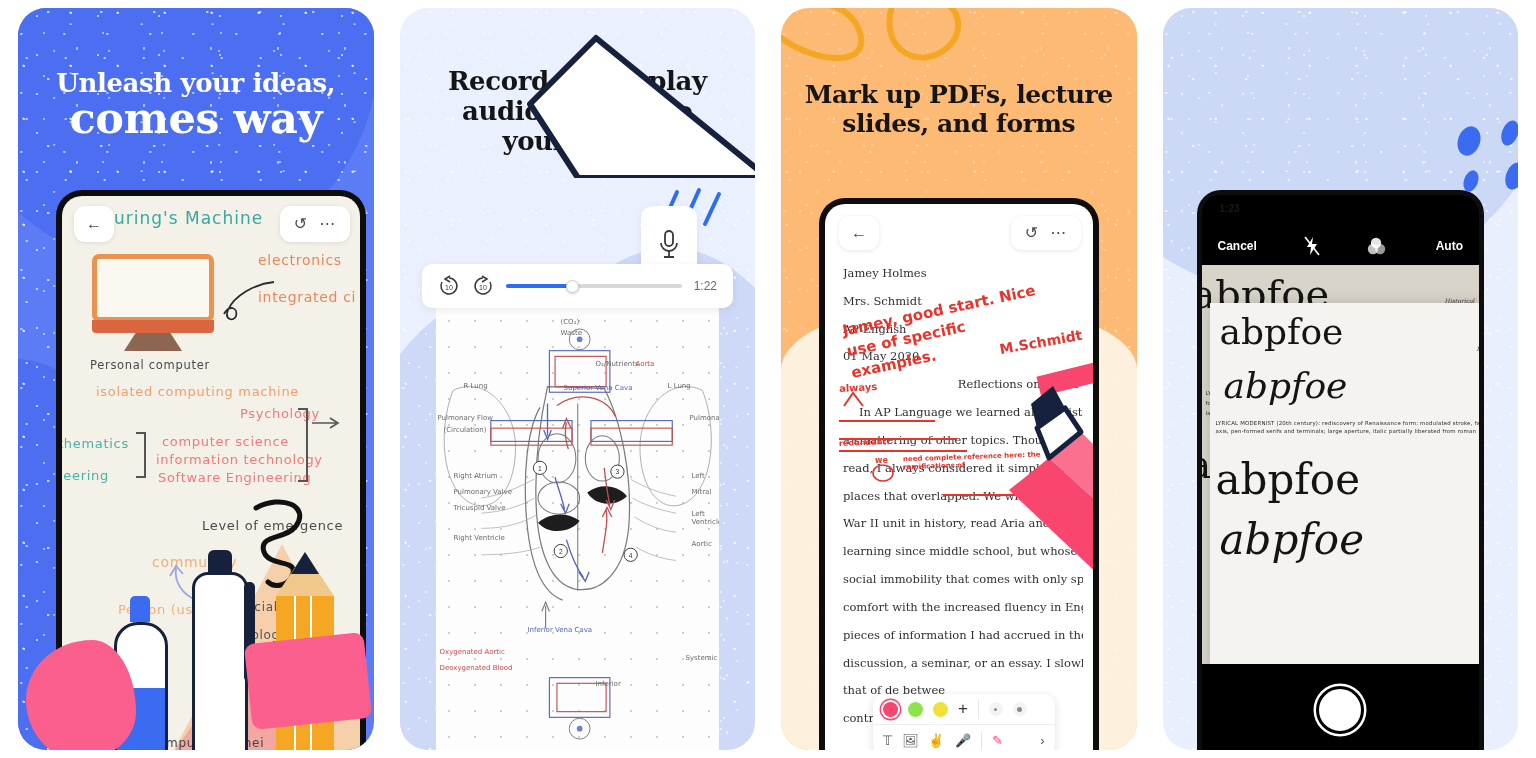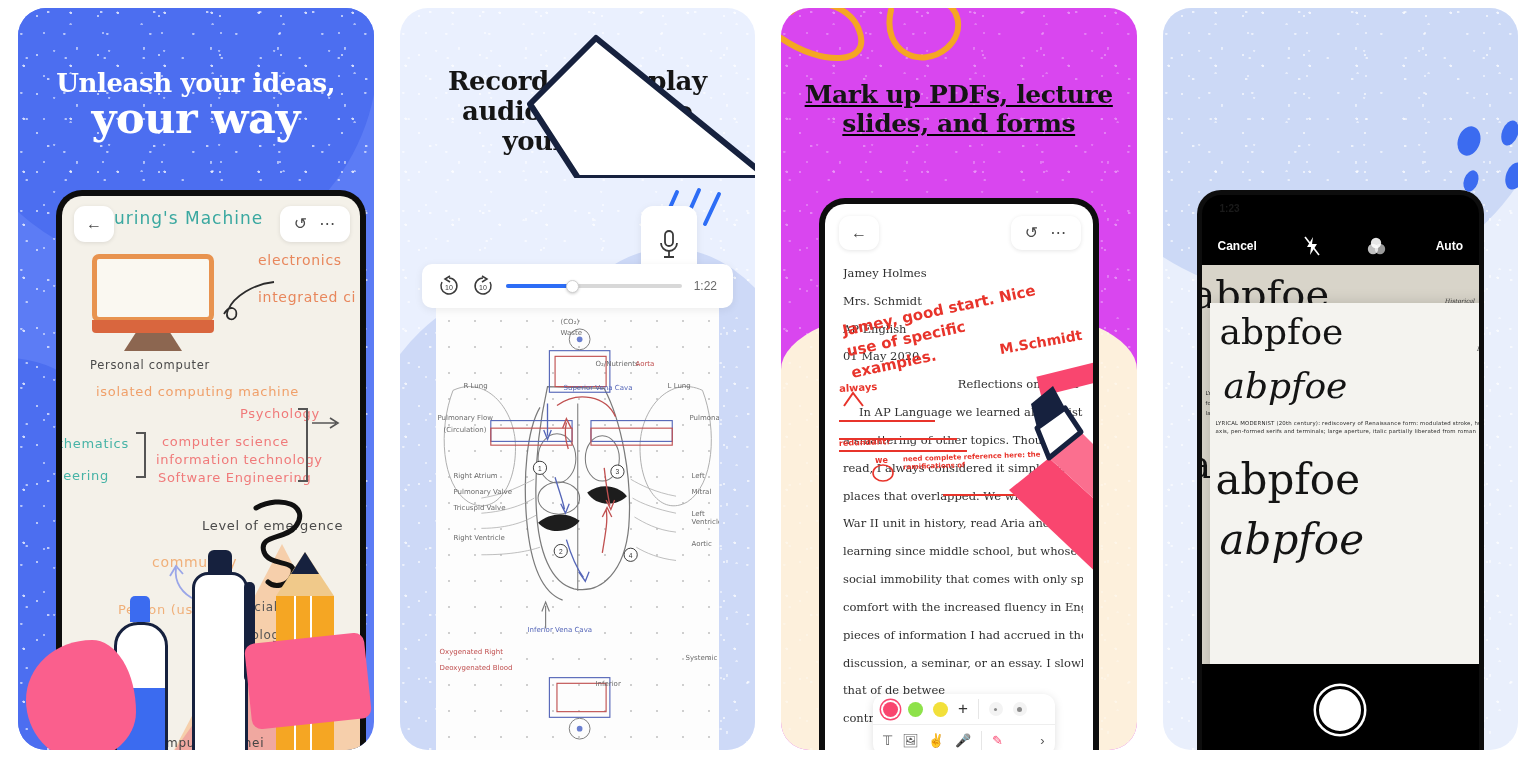--- a/index.html
+++ b/index.html
@@ -294,21 +294,21 @@
   .heart-svg { position: absolute; left: 0; top: 0; }
   .hlbl { position: absolute; font-size: 7px; color: #6b6b6b; font-family: "DejaVu Sans", sans-serif; }
   .hlbl.blue { color: #5566b8; }
   .hlbl.red  { color: #c05050; }
   .stylus {
     position: absolute; left: 118px; top: -80px;
     width: 250px; height: 250px; z-index: 12;
   }
 
   
-  #card3 { background: #d946ef; text-decoration: underline; }
+  #card3 { background: #fdba74; }
   #card3 .cream {
     position: absolute; left: 0; right: 0; top: 300px; bottom: 0;
     background: #fdf0dc;
     border-radius: 40% 40% 0 0 / 14% 14% 0 0;
   }
   #card3 .headline { color: #151515; margin-top: 72px; }
   #card3 .h-line1 { font-size: 25px; }
   .squiggle { position: absolute; left: 0; top: 0; z-index: 3; }
 
   .phone3 {
@@ -448,21 +448,21 @@
 
 <div class="gallery">
 
   <div class="card" id="card1">
     <div class="blob"></div>
     <div class="blob2"></div>
     <div class="speckle"></div>
 
     <div class="headline">
       <div class="h-line1">Unleash your ideas,</div>
-      <div class="h-line2">your way</div>
+      <div class="h-line2">comes way</div>
     </div>
 
     <div class="phone1">
       <div class="phone1-screen">
 
         <div class="note-title hw">uring's Machine</div>
 
         <div class="monitor"></div>
         <div class="monitor-base"></div>
         <div class="monitor-stand"></div>
@@ -657,21 +657,21 @@
       <div class="hlbl" style="left:18px;top:180px;">Pulmonary Valve</div>
       <div class="hlbl" style="left:18px;top:196px;">Tricuspid Valve</div>
       <div class="hlbl" style="left:18px;top:226px;">Right Ventricle</div>
       <div class="hlbl" style="left:256px;top:164px;">Left</div>
       <div class="hlbl" style="left:256px;top:180px;">Mitral</div>
       <div class="hlbl" style="left:256px;top:202px;">Left Ventricle</div>
       <div class="hlbl" style="left:256px;top:232px;">Aortic</div>
       <div class="hlbl blue" style="left:92px;top:318px;">Inferior Vena Cava</div>
       <div class="hlbl" style="left:160px;top:372px;">Inferior</div>
       <div class="hlbl" style="left:250px;top:346px;">Systemic</div>
-      <div class="hlbl red" style="left:4px;top:340px;">Oxygenated Right</div>
+      <div class="hlbl red" style="left:4px;top:340px;">Oxygenated Aortic</div>
       <div class="hlbl red" style="left:4px;top:356px;">Deoxygenated Blood</div>
     </div>
 
     <svg class="stylus" viewBox="0 0 250 250">
       <path d="M12 176 L78 110 L250 250 L60 250 Z" fill="#ffffff" stroke="#16213e" stroke-width="6" stroke-linejoin="round"></path>
     </svg>
   </div>
 
   <div class="card" id="card3">
     <div class="cream"></div>

